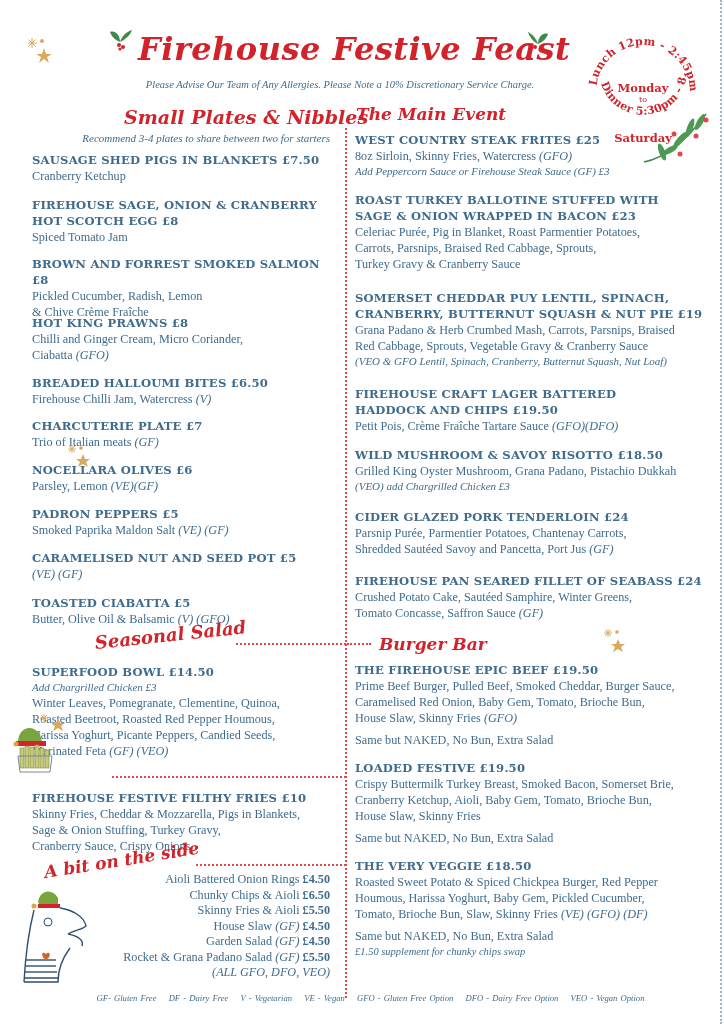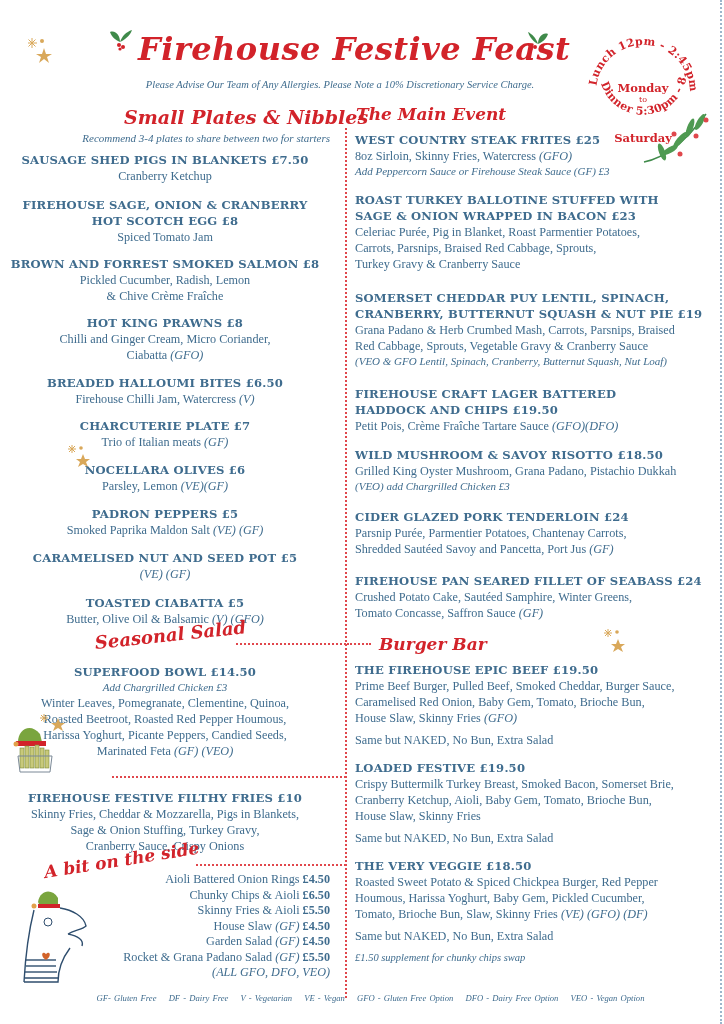--- a/index.html
+++ b/index.html
@@ -40,21 +40,21 @@
   .left-col { position: absolute; left: 30px; width: 300px; text-align: right; }
   .right-col { position: absolute; left: 355px; width: 350px; text-align: left; }
 
   .item-name { font-family: "DejaVu Serif", serif; font-weight: bold; font-size: 11.6px; line-height: 16px; color: #3f6c8e; letter-spacing: 0.2px; text-transform: uppercase; }
   .item-desc { font-family: "Liberation Serif", serif; font-size: 12.2px; line-height: 16px; color: #3f6c8e; }
   .item-note { font-family: "Liberation Serif", serif; font-style: italic; font-size: 11px; line-height: 15px; color: #3f6c8e; }
   .tag { font-style: italic; }
   .rec { font-family: "Liberation Serif", serif; font-style: italic; font-size: 11px; color: #3f6c8e; }
 
   .item { position: absolute; }
-  .left-col .item { right: 0; width: 330px; text-align: center; }
+  .left-col .item { right: 0; width: 330px; text-align: left; padding-left: 32px; }
 
   .dots-h { position: absolute; border-top: 2px dotted #e0474c; height: 0; }
 
   .side-row { font-family: "Liberation Serif", serif; font-size: 12.2px; line-height: 15.5px; color: #3f6c8e; text-align: right; }
   .side-row .price { font-weight: bold; }
 
   .footer { position: absolute; left: 95px; top: 993px; width: 560px; text-align: center; font-family: "Liberation Serif", serif; font-style: italic; font-size: 8.6px; color: #3f6c8e; word-spacing: 1px; }
   .footer span { margin-right: 9px; }
 
   .illus { position: absolute; }
@@ -342,21 +342,21 @@
     <div class="item-desc">House Slaw, Skinny Fries</div>
     <div class="item-desc" style="margin-top:6px;">Same but NAKED, No Bun, Extra Salad</div>
   </div>
 
   <div class="right-col" style="top:858px;">
     <div class="item-name">THE VERY VEGGIE £18.50</div>
     <div class="item-desc">Roasted Sweet Potato &amp; Spiced Chickpea Burger, Red Pepper</div>
     <div class="item-desc">Houmous, Harissa Yoghurt, Baby Gem, Pickled Cucumber,</div>
     <div class="item-desc"><span>Tomato, Brioche Bun, Slaw, Skinny Fries</span> <span class="tag">(VE) (GFO) (DF)</span></div>
     <div class="item-desc" style="margin-top:6px;">Same but NAKED, No Bun, Extra Salad</div>
-    <div class="item-note" style="margin-top:6px;font-size:10.5px;">£1.50 supplement for chunky chips swap</div>
+    <div class="item-note" style="font-size:10.5px;">£1.50 supplement for chunky chips swap</div>
   </div>
 
   <div class="footer">
     <span>GF- Gluten Free</span>
     <span>DF - Dairy Free</span>
     <span>V - Vegetarian</span>
     <span>VE - Vegan</span>
     <span>GFO - Gluten Free Option</span>
     <span>DFO - Dairy Free Option</span>
     <span>VEO - Vegan Option</span>

